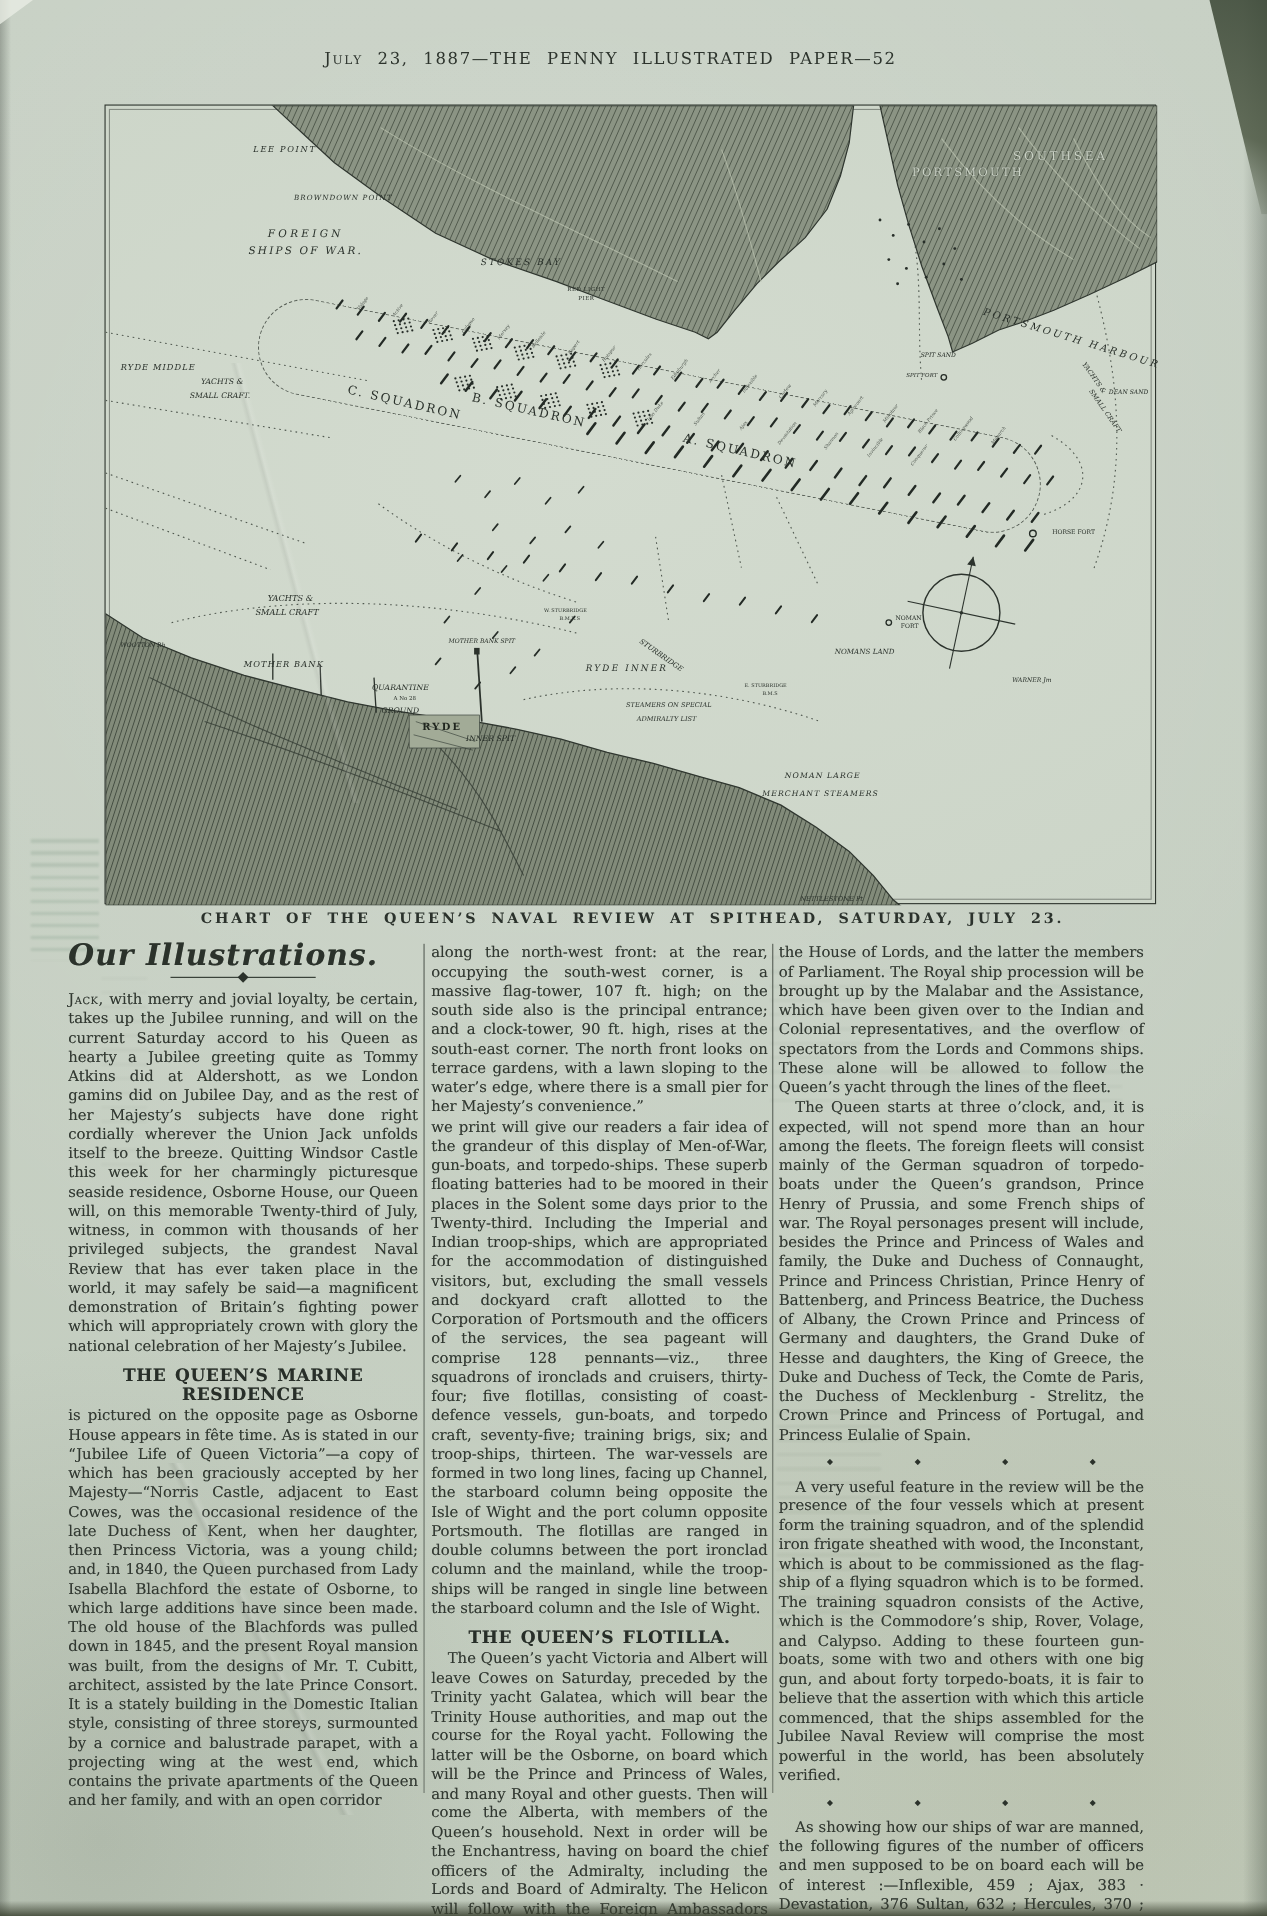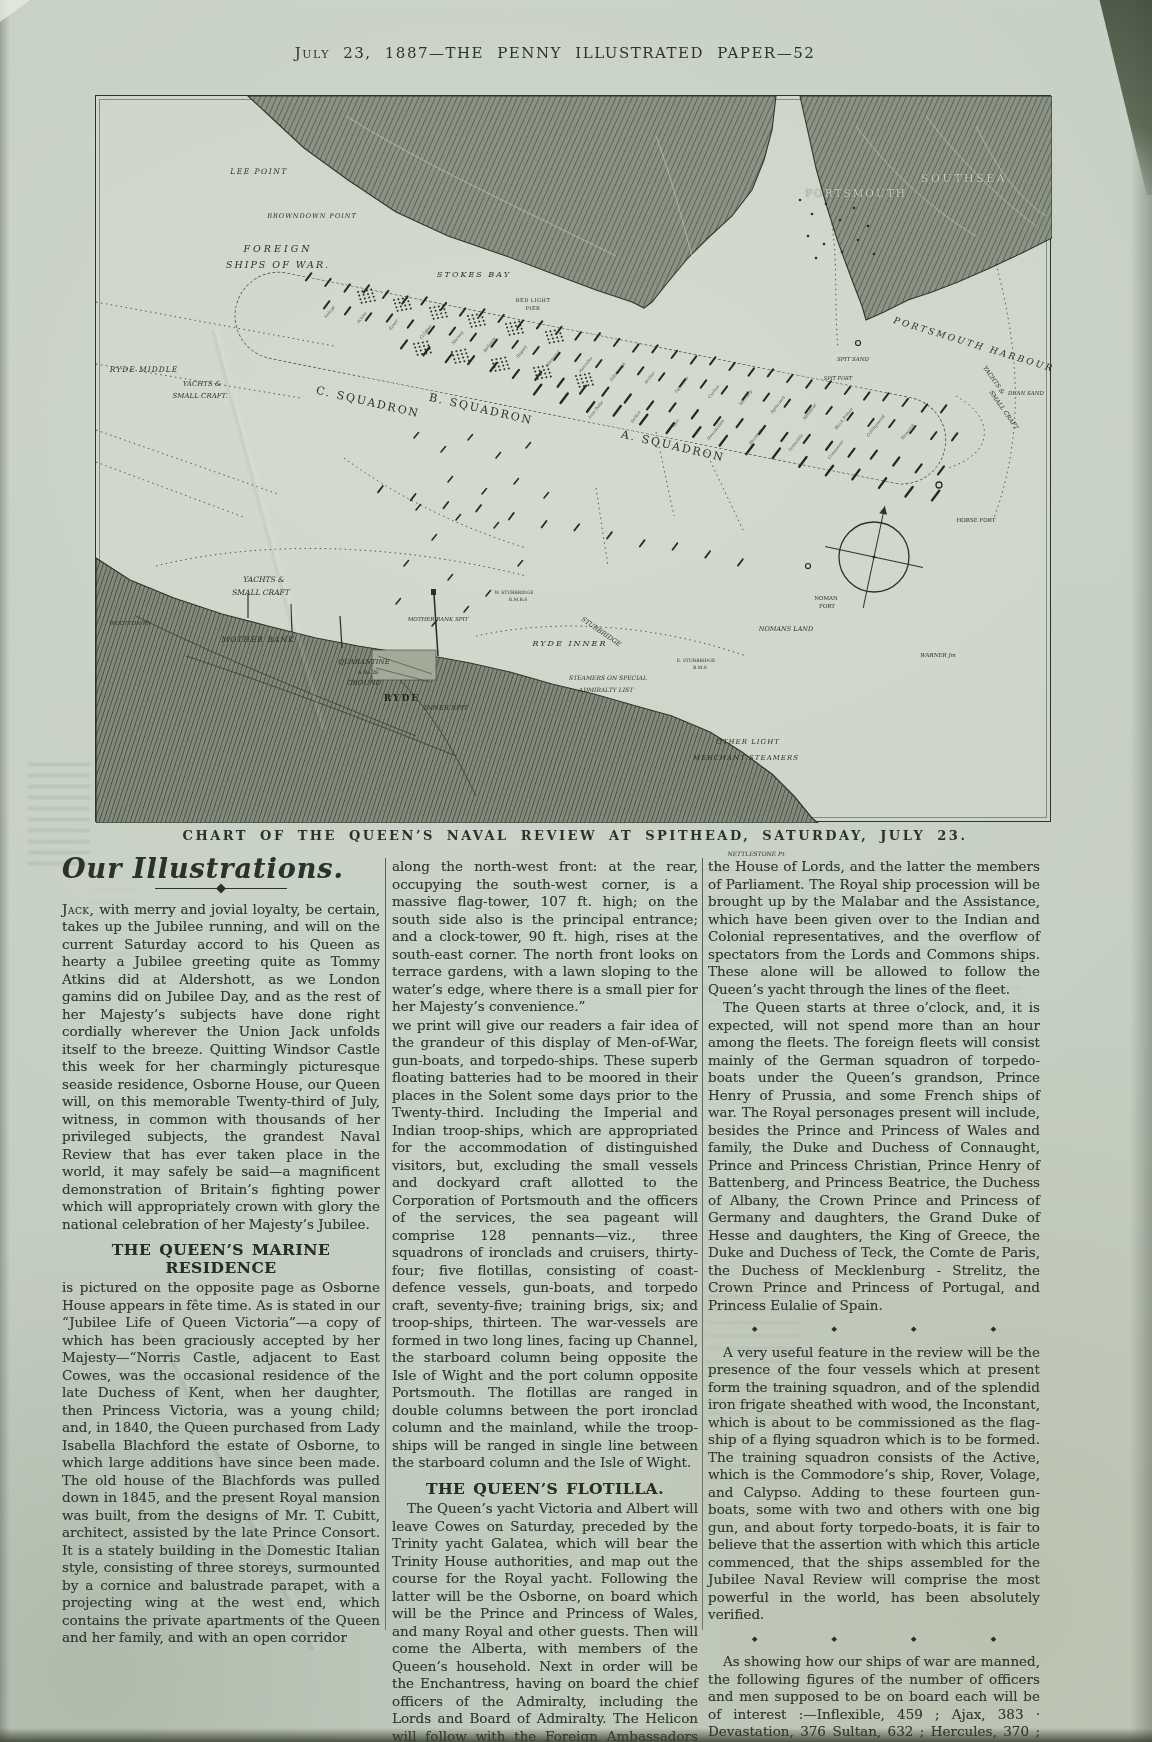--- a/index.html
+++ b/index.html
@@ -26,21 +26,21 @@
   #crease2{left:60px;top:330px;width:420px;height:400px;background:linear-gradient(75deg,transparent 48.6%,rgba(0,0,0,.05) 49.3%,rgba(255,255,255,.10) 49.9%,transparent 50.7%);}
   .ghost{position:absolute;z-index:1;pointer-events:none;background:repeating-linear-gradient(0deg,transparent 0 10px,rgba(40,60,45,.16) 10px 13px);filter:blur(1.2px);}
   
   #masthead{position:absolute;top:44px;left:0;width:1110px;text-align:center;z-index:2;
     font-size:15px;letter-spacing:1.5px;word-spacing:7px;font-variant:small-caps;color:#2c332c;}
   
   #map{position:absolute;left:95px;top:95px;width:956px;height:727px;z-index:2;
     background:radial-gradient(90% 70% at 45% 45%, #d3dbcf, #ccd5c8);
     border:1.6px solid #2d342d;outline:1px solid rgba(45,52,45,.45);outline-offset:-5px;}
   #map svg{position:absolute;left:0;top:0;}
-  #map-labels{position:absolute;left:0;top:0;width:100%;height:100%;z-index:5;margin-top:36px;}
+  #map-labels{position:absolute;left:0;top:0;width:100%;height:100%;z-index:5;}
   .mlabel{position:absolute;white-space:nowrap;color:#29302a;font-family:"DejaVu Serif","Liberation Serif",serif;line-height:1;}
   .mlabel.it{font-style:italic;}
   .mlabel.light{color:#cbd3c6;text-shadow:0 0 1px rgba(20,26,20,.6);}
   .mlabel.town{font-weight:bold;color:#20261f;}
   .ship-name{position:absolute;white-space:nowrap;color:#2e352f;opacity:.85;font-size:4.2px;font-style:italic;line-height:1;}
   .fleet-outline{position:absolute;left:148px;top:168px;width:724px;height:88px;border:1px dashed rgba(45,52,45,.7);border-radius:54px;transform:rotate(11.3deg);transform-origin:left top;z-index:3;}
   
   #caption{position:absolute;left:60px;top:828px;width:1030px;text-align:center;z-index:2;
     font-weight:bold;font-size:13px;letter-spacing:2.5px;word-spacing:5px;color:#2b322c;}
   
@@ -483,21 +483,21 @@
     <div class="fleet-outline"></div>
     <div id="map-labels">
         <span class="mlabel it" style="left: 163px; top: 40px; font-size: 7.5px; letter-spacing: 1.5px; transform: translate(-50%, -50%) rotate(0deg);">LEE POINT</span>
         <span class="mlabel it" style="left: 216px; top: 84px; font-size: 6.5px; letter-spacing: 1px; transform: translate(-50%, -50%) rotate(0deg);">BROWNDOWN POINT</span>
         <span class="mlabel it" style="left: 182px; top: 117px; font-size: 9.5px; letter-spacing: 3px; transform: translate(-50%, -50%) rotate(0deg);">FOREIGN</span>
         <span class="mlabel it" style="left: 182px; top: 133px; font-size: 9.5px; letter-spacing: 2px; transform: translate(-50%, -50%) rotate(0deg);">SHIPS OF WAR.</span>
         <span class="mlabel it" style="left: 378px; top: 143px; font-size: 8px; letter-spacing: 2px; transform: translate(-50%, -50%) rotate(0deg);">STOKES BAY</span>
         <span class="mlabel" style="left: 437px; top: 168px; font-size: 5px; letter-spacing: 0.5px; transform: translate(-50%, -50%) rotate(0deg);">RED LIGHT</span>
         <span class="mlabel" style="left: 437px; top: 176px; font-size: 5px; letter-spacing: 0.5px; transform: translate(-50%, -50%) rotate(0deg);">PIER</span>
         <span class="mlabel light" style="left: 868px; top: 46px; font-size: 11px; letter-spacing: 2.5px; transform: translate(-50%, -50%) rotate(0deg);">SOUTHSEA</span>
-        <span class="mlabel light" style="left: 760px; top: 61px; font-size: 10.5px; letter-spacing: 2px; transform: translate(-50%, -50%) rotate(0deg);">PORTSMOUTH</span>
+        <span class="mlabel light" style="left: 784px; top: 61px; font-size: 10.5px; letter-spacing: 2px; transform: translate(-50%, -50%) rotate(0deg);">PORTSMOUTH</span>
         <span class="mlabel it" style="left: 878px; top: 213px; font-size: 9px; letter-spacing: 2.5px; transform: translate(-50%, -50%) rotate(17deg);">PORTSMOUTH HARBOUR</span>
         <span class="mlabel it" style="left: 757px; top: 228px; font-size: 5.5px; transform: translate(-50%, -50%) rotate(0deg);">SPIT SAND</span>
         <span class="mlabel it" style="left: 742px; top: 246px; font-size: 5px; transform: translate(-50%, -50%) rotate(0deg);">SPIT FORT</span>
         <span class="mlabel it" style="left: 48px; top: 238px; font-size: 7.5px; letter-spacing: 1px; transform: translate(-50%, -50%) rotate(0deg);">RYDE MIDDLE</span>
         <span class="mlabel it" style="left: 106px; top: 252px; font-size: 7px; transform: translate(-50%, -50%) rotate(0deg);">YACHTS &amp;</span>
         <span class="mlabel it" style="left: 104px; top: 264px; font-size: 7px; transform: translate(-50%, -50%) rotate(0deg);">SMALL CRAFT.</span>
         <span class="mlabel" style="left: 272px; top: 270px; font-size: 11px; letter-spacing: 2px; transform: translate(-50%, -50%) rotate(13deg);">C. SQUADRON</span>
         <span class="mlabel" style="left: 385px; top: 277px; font-size: 11px; letter-spacing: 2px; transform: translate(-50%, -50%) rotate(13deg);">B. SQUADRON</span>
         <span class="mlabel" style="left: 577px; top: 314px; font-size: 11px; letter-spacing: 2px; transform: translate(-50%, -50%) rotate(13deg);">A. SQUADRON</span>
         <span class="mlabel it" style="left: 168px; top: 448px; font-size: 7.5px; transform: translate(-50%, -50%) rotate(0deg);">YACHTS &amp;</span>
@@ -508,21 +508,21 @@
         <span class="mlabel" style="left: 272px; top: 540px; font-size: 5px; transform: translate(-50%, -50%) rotate(0deg);">A No 28</span>
         <span class="mlabel it" style="left: 268px; top: 551px; font-size: 7px; transform: translate(-50%, -50%) rotate(0deg);">GROUND</span>
         <span class="mlabel it" style="left: 350px; top: 576px; font-size: 7px; transform: translate(-50%, -50%) rotate(0deg);">INNER SPIT</span>
         <span class="mlabel it" style="left: 505px; top: 500px; font-size: 6.5px; transform: translate(-50%, -50%) rotate(35deg);">STURBRIDGE</span>
         <span class="mlabel" style="left: 418px; top: 461px; font-size: 4.5px; transform: translate(-50%, -50%) rotate(0deg);">W. STURBRIDGE</span>
         <span class="mlabel" style="left: 422px; top: 468px; font-size: 4.5px; transform: translate(-50%, -50%) rotate(0deg);">B.M.R.S</span>
         <span class="mlabel it" style="left: 512px; top: 546px; font-size: 6px; transform: translate(-50%, -50%) rotate(0deg);">STEAMERS ON SPECIAL</span>
         <span class="mlabel it" style="left: 510px; top: 558px; font-size: 6px; transform: translate(-50%, -50%) rotate(0deg);">ADMIRALTY LIST</span>
         <span class="mlabel" style="left: 600px; top: 529px; font-size: 4.5px; transform: translate(-50%, -50%) rotate(0deg);">E. STURBRIDGE</span>
         <span class="mlabel" style="left: 604px; top: 536px; font-size: 4.5px; transform: translate(-50%, -50%) rotate(0deg);">B.M.S</span>
-        <span class="mlabel it" style="left: 652px; top: 610px; font-size: 7px; letter-spacing: 1px; transform: translate(-50%, -50%) rotate(0deg);">OTHER LIGHT</span>
+        <span class="mlabel it" style="left: 652px; top: 610px; font-size: 7px; letter-spacing: 1px; transform: translate(-50%, -50%) rotate(0deg);">NOMAN LARGE</span>
         <span class="mlabel it" style="left: 650px; top: 626px; font-size: 7px; letter-spacing: 1px; transform: translate(-50%, -50%) rotate(0deg);">MERCHANT STEAMERS</span>
         <span class="mlabel" style="left: 730px; top: 467px; font-size: 5.5px; transform: translate(-50%, -50%) rotate(0deg);">NOMAN</span>
         <span class="mlabel" style="left: 731px; top: 475px; font-size: 5.5px; transform: translate(-50%, -50%) rotate(0deg);">FORT</span>
         <span class="mlabel it" style="left: 690px; top: 497px; font-size: 6.5px; transform: translate(-50%, -50%) rotate(0deg);">NOMANS LAND</span>
         <span class="mlabel it" style="left: 474px; top: 512px; font-size: 8px; letter-spacing: 2px; transform: translate(-50%, -50%) rotate(0deg);">RYDE INNER</span>
         <span class="mlabel it" style="left: 842px; top: 524px; font-size: 5.5px; transform: translate(-50%, -50%) rotate(0deg);">WARNER Jm</span>
         <span class="mlabel" style="left: 880px; top: 389px; font-size: 5.5px; transform: translate(-50%, -50%) rotate(0deg);">HORSE FORT</span>
         <span class="mlabel it" style="left: 930px; top: 262px; font-size: 5.5px; transform: translate(-50%, -50%) rotate(0deg);">DEAN SAND</span>
         <span class="mlabel it" style="left: 898px; top: 248px; font-size: 6px; transform: translate(-50%, -50%) rotate(55deg);">YACHTS &amp;</span>
         <span class="mlabel it" style="left: 908px; top: 278px; font-size: 6px; transform: translate(-50%, -50%) rotate(55deg);">SMALL CRAFT</span>

